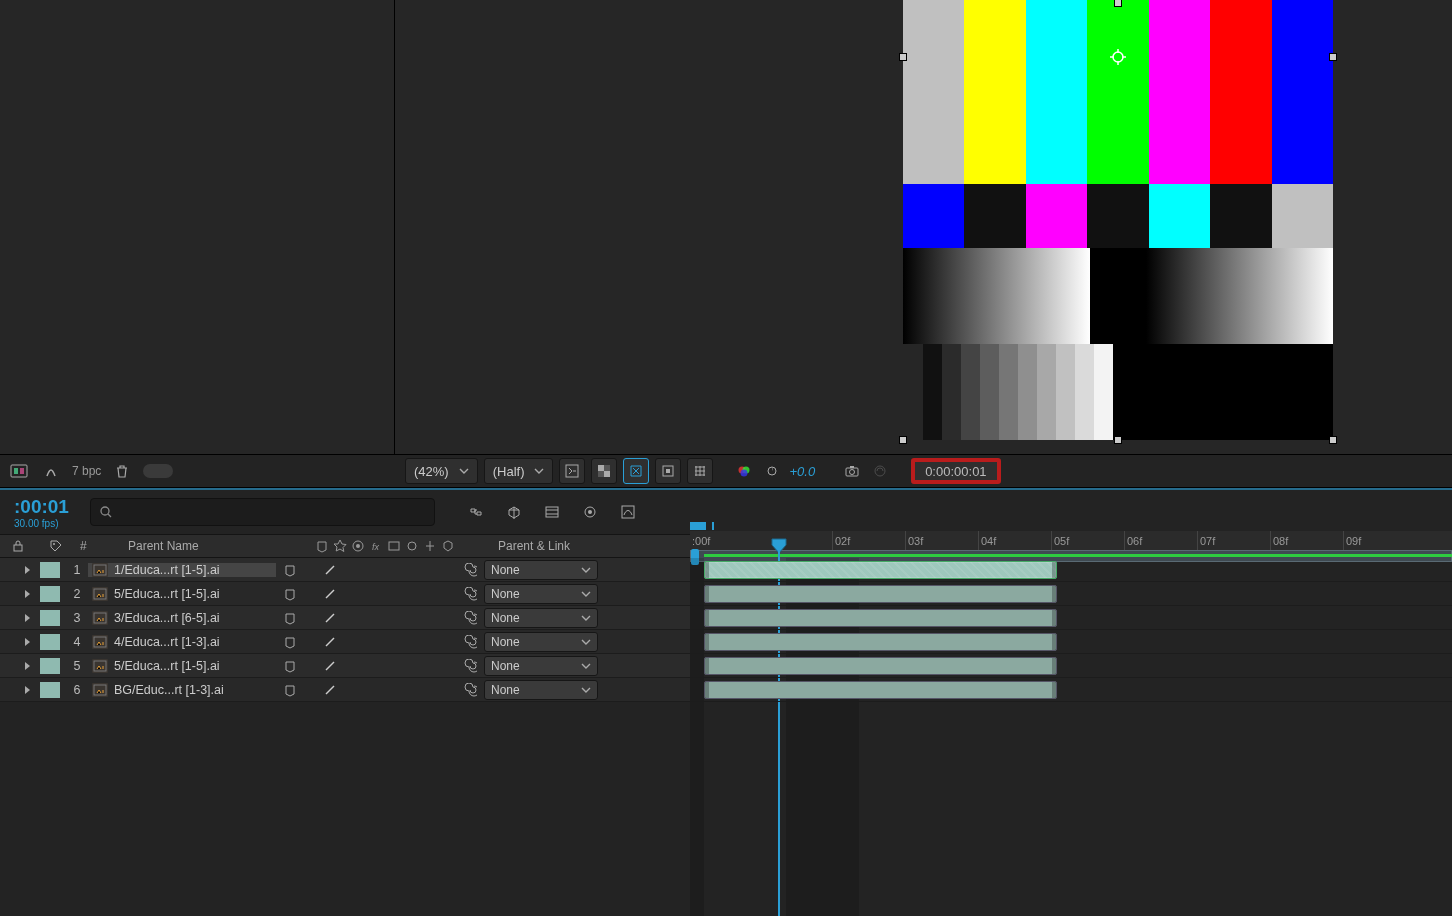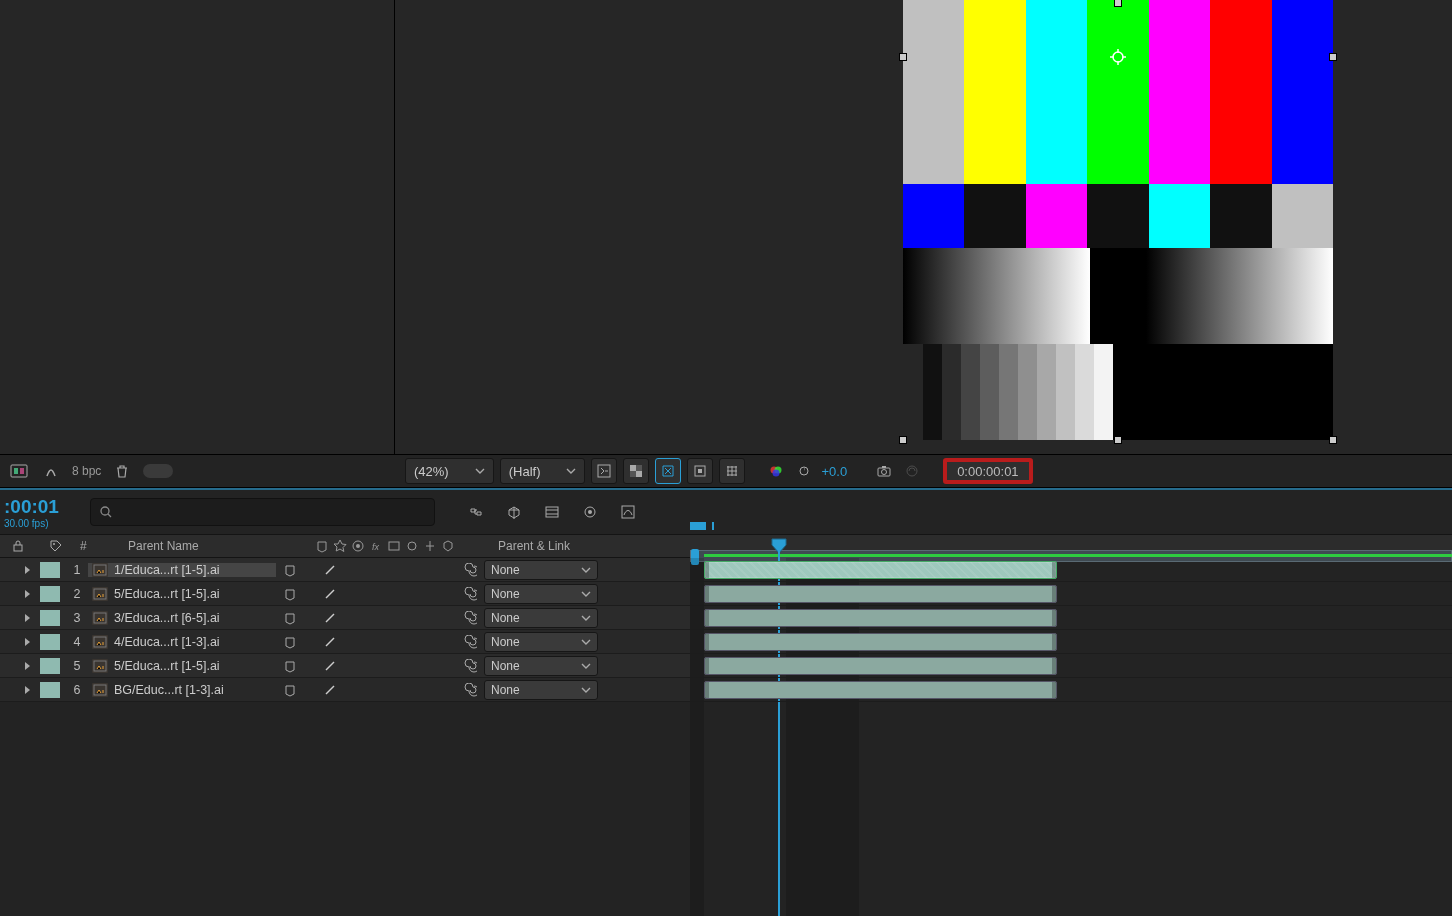--- a/index.html
+++ b/index.html
@@ -34,42 +34,42 @@
 .anchor { position: absolute; left: calc(50% - 8px); top: 49px; width: 16px; height: 16px; }
 
 
 .toolbar {
   display: flex; align-items: center;
   height: 34px; background: #232323; border-top: 1px solid #000; border-bottom: 1px solid #000;
 }
 .tb-left { display: flex; align-items: center; width: 395px; padding-left: 8px; gap: 10px; }
 .tb-right { display: flex; align-items: center; gap: 6px; padding-left: 10px; }
 .tb-icon { width: 22px; height: 22px; display: flex; align-items: center; justify-content: center; color: #aaa; cursor: pointer; }
-.tb-select { background: #2f2f2f; border: 1px solid #161616; height: 26px; display: flex; align-items: center; padding: 0 8px; gap: 26px; font-size: 13px; border-radius: 3px; cursor: pointer; }
+.tb-select { background: #2f2f2f; border: 1px solid #161616; height: 26px; display: flex; align-items: center; padding: 0 8px; gap: 10px; font-size: 13px; border-radius: 3px; cursor: pointer; }
 .chev { width: 10px; height: 10px; }
 .tb-btn { width: 26px; height: 26px; background: #2f2f2f; border: 1px solid #161616; border-radius: 3px; display: flex; align-items: center; justify-content: center; cursor: pointer; }
-.exposure { color: #2a9fd6; font-size: 13px; }
+.exposure { color: #2a9fd6; font-size: 13px; font-style: italic; }
 .tc-box { background: #2f2f2f; border: 4px solid #b91c1c; height: 26px; padding: 0 10px; display: flex; align-items: center; font-size: 13px; color: #bbb; border-radius: 3px; cursor: text; }
 .pill { width: 30px; height: 14px; background: #3a3a3a; border-radius: 7px; }
 .bpc { font-size: 12px; color: #999; }
 
 .divider-blue { height: 2px; background: #2a9fd6; opacity: .6; }
 
 
 .lower { height: calc(916px - 454px - 34px - 2px); background: #232323; }
 .tabs { display: flex; align-items: center; height: 30px; background: #232323; border-bottom: 1px solid #141414; padding-left: 6px; gap: 10px; }
 .tab { display: flex; align-items: center; gap: 8px; padding: 0 8px; font-size: 13px; color: #bbb; cursor: pointer; }
 .tab.active { background: #2e2e2e; border-bottom: 2px solid #2a9fd6; }
 .tab .close { color: #999; cursor: pointer; }
 .tab .swatch { width: 12px; height: 12px; background: #c2b280; }
 .tab .menu { color: #999; cursor: pointer; }
 
 
 .tl-head { display: flex; align-items: center; height: 44px; }
-.tc-display { width: 90px; padding-left: 4px; }
+.tc-display { width: 90px; padding-left: 14px; }
 .tc-display .tc { color: #2a9fd6; font-size: 19px; font-weight: 600; }
 .tc-display .fps { color: #2a9fd6; font-size: 10px; }
 .search { display: flex; align-items: center; background: #1c1c1c; border: 1px solid #111; border-radius: 4px; height: 28px; width: 345px; padding: 0 8px; }
 .search svg { width: 14px; height: 14px; }
 .toggle-row { display: flex; align-items: center; gap: 16px; margin-left: 30px; }
 
 
 .cols-header { display: flex; align-items: center; height: 24px; background: #2c2c2c; border-top: 1px solid #141414; border-bottom: 1px solid #141414; font-size: 12px; color: #aaa; }
 .col-av { width: 36px; display: flex; justify-content: center; gap: 4px; cursor: pointer; }
 .col-tag { width: 40px; display: flex; justify-content: center; cursor: pointer; }
@@ -193,21 +193,21 @@
           <rect x="1" y="3" width="16" height="12" rx="1" fill="none" stroke="#aaa"></rect>
           <rect x="4" y="6" width="4" height="6" fill="#4a7"></rect>
           <rect x="10" y="6" width="4" height="6" fill="#a47"></rect>
         </svg>
       </span>
     <span class="tb-icon">
         <svg class="ic" viewBox="0 0 14 14">
           <path d="M3 12c3-8 5-8 8 0" fill="none" stroke="#aaa" stroke-width="1.5"></path>
         </svg>
       </span>
-    <span class="bpc">8 bpc</span>
+    <span class="bpc">7 bpc</span>
     <span class="tb-icon">
         <svg class="ic" viewBox="0 0 14 14">
           <path d="M2 4h10M5 4V2h4v2M3 4l1 9h6l1-9" fill="none" stroke="#aaa" stroke-width="1.2"></path>
         </svg>
       </span>
     <span class="pill"></span>
   </div>
   <div class="tb-right">
     <div class="tb-select">
       <span>(42%)</span>
@@ -332,20 +332,31 @@
               <path d="M3 10c2-6 6-6 8 0" fill="none" stroke="#aaa"></path>
             </svg>
           </span>
       </div>
     </div>
 
     <div class="ruler-wrap">
       <div class="mini">
           <div class="bar"></div>
           <div class="tick"></div>
+        </div>
+      <div class="ruler" id="ruler">
+          <div class="rt" style="width: 142px;">:00f</div>
+          <div class="rt">02f</div>
+          <div class="rt">03f</div>
+          <div class="rt">04f</div>
+          <div class="rt">05f</div>
+          <div class="rt">06f</div>
+          <div class="rt">07f</div>
+          <div class="rt">08f</div>
+          <div class="rt">09f</div>
         </div>
       <div class="workarea">
           <div class="edge"></div>
         </div>
       <div class="cti-head" style="left:80px">
         <svg width="18" height="18" viewBox="0 0 18 18">
             <path d="M2 2h14v6l-7 8-7-8z" fill="#2a9fd6" stroke="#1a6a90"></path>
           </svg>
       </div>
     </div>

